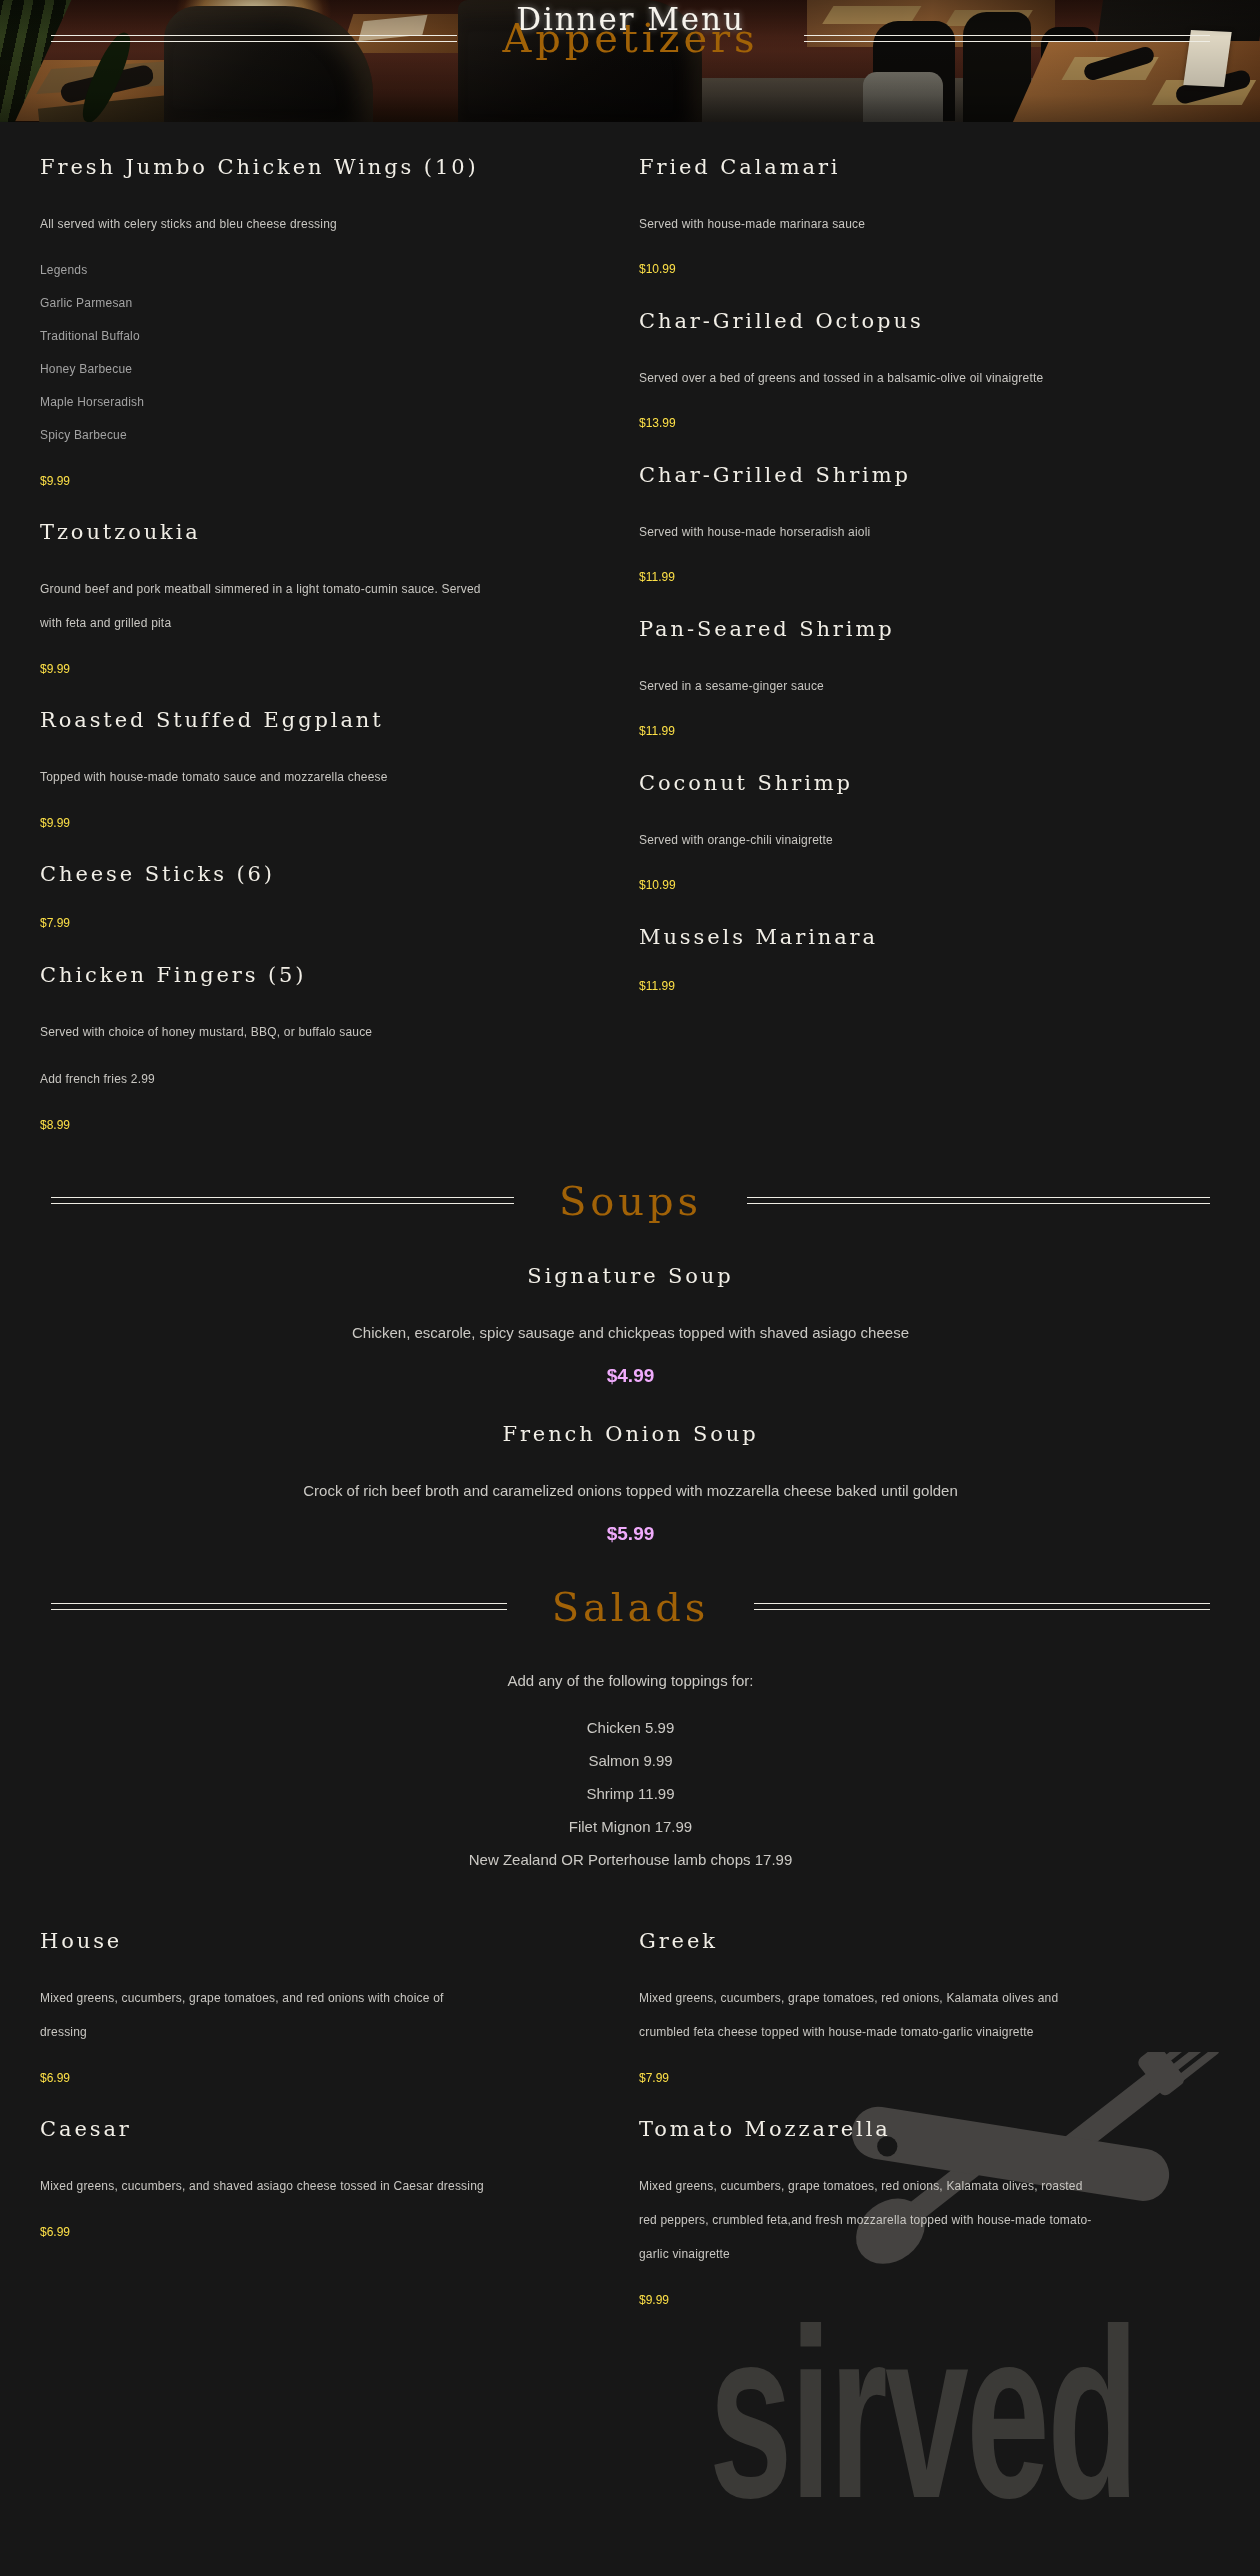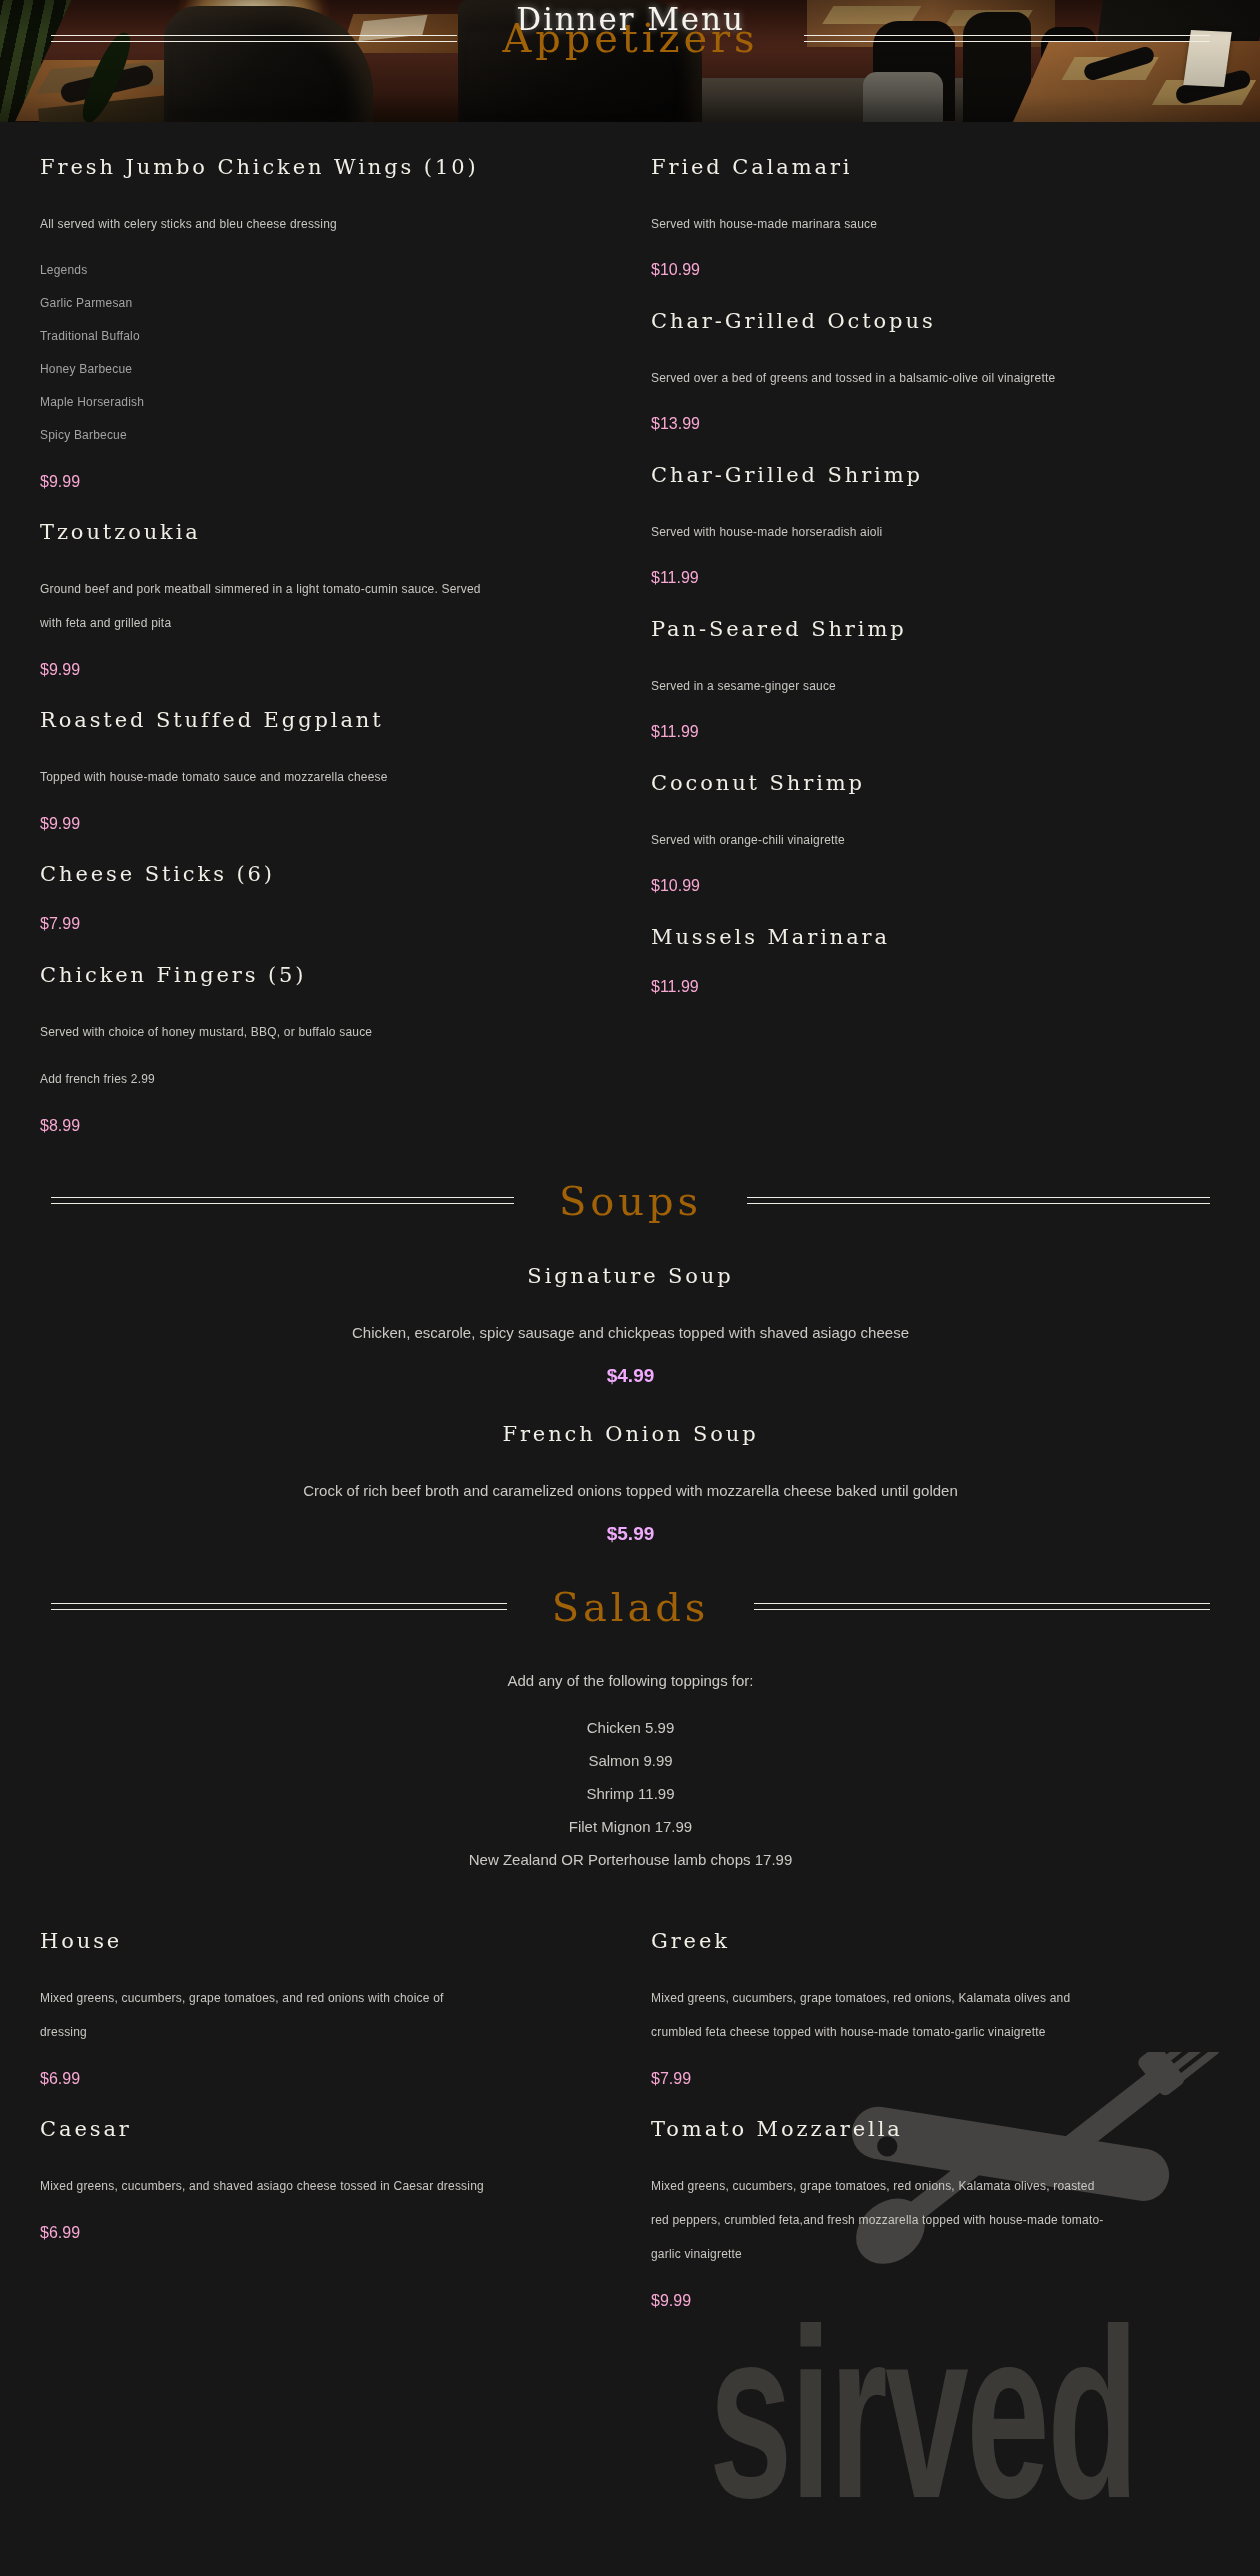--- a/index.html
+++ b/index.html
@@ -60,29 +60,29 @@
   .wm-text { position:absolute; left:709px; top:2292px; font-size:242px; line-height:1; font-weight:bold;
              letter-spacing:-3.9px; color:#3b3a37; transform:scaleX(.62); transform-origin:left top; }
 
   
   .content { position:relative; z-index:3; }
   .sec-head { display:flex; align-items:center; gap:45px; margin:9.7px 51px 0; height:57px; }
   .sec-head .dline { flex:1; height:6.8px; border-top:1.5px solid #efede4; border-bottom:1.5px solid #efede4; }
   .sec-head h2 { margin:0; font-family:"DejaVu Serif", serif; font-weight:400; font-size:40px;
                  line-height:1; letter-spacing:3.9px; color:#a16207; white-space:nowrap; }
 
-  .cols { display:flex; gap:41px; padding:0 40px; margin-top:86px; }
+  .cols { display:flex; gap:29px; padding:0 40px; margin-top:86px; }
   .col { width:570px; }
 
   .mi { margin-bottom:27px; }
   .mi h3 { margin:0 0 25px; font-family:"DejaVu Serif", serif; font-weight:400;
            font-size:21px; line-height:29px; letter-spacing:2.9px; color:#f1eee6; }
   .desc { margin:0 0 13.6px; font-size:12px; line-height:34px; letter-spacing:0.2px; color:#c9c7c2; max-width:454px; }
   .opts { margin:0 0 5.8px; font-size:12px; line-height:33px; letter-spacing:0.2px; color:#a3a3a3; }
-  .price { margin:19.5px 0 0; font-size:16px; line-height:19.5px; color:#f9a8d4; }
+  .price { margin:19.5px 0 0; font-size:12px; line-height:19.5px; color:#fde047; }
 
   .center-sec { text-align:center; }
   .soups-block { margin-top:33px; }
   .c-item { margin-bottom:35px; }
   .c-item h3 { margin:0 0 25px; font-family:"DejaVu Serif", serif; font-weight:400;
                font-size:21px; line-height:29px; letter-spacing:2.9px; color:#f1eee6; }
   .c-desc { margin:0 auto 13.6px; font-size:15px; line-height:34px; color:#cbc9c4; max-width:974px; }
   .c-price { margin:15.6px 0 0; font-size:19px; line-height:19.5px; color:#f0abfc;font-weight:bold; }
 
   .salad-note { margin:35px 0 0; text-align:center; font-size:15px; line-height:21.4px; color:#cbc9c4; }

